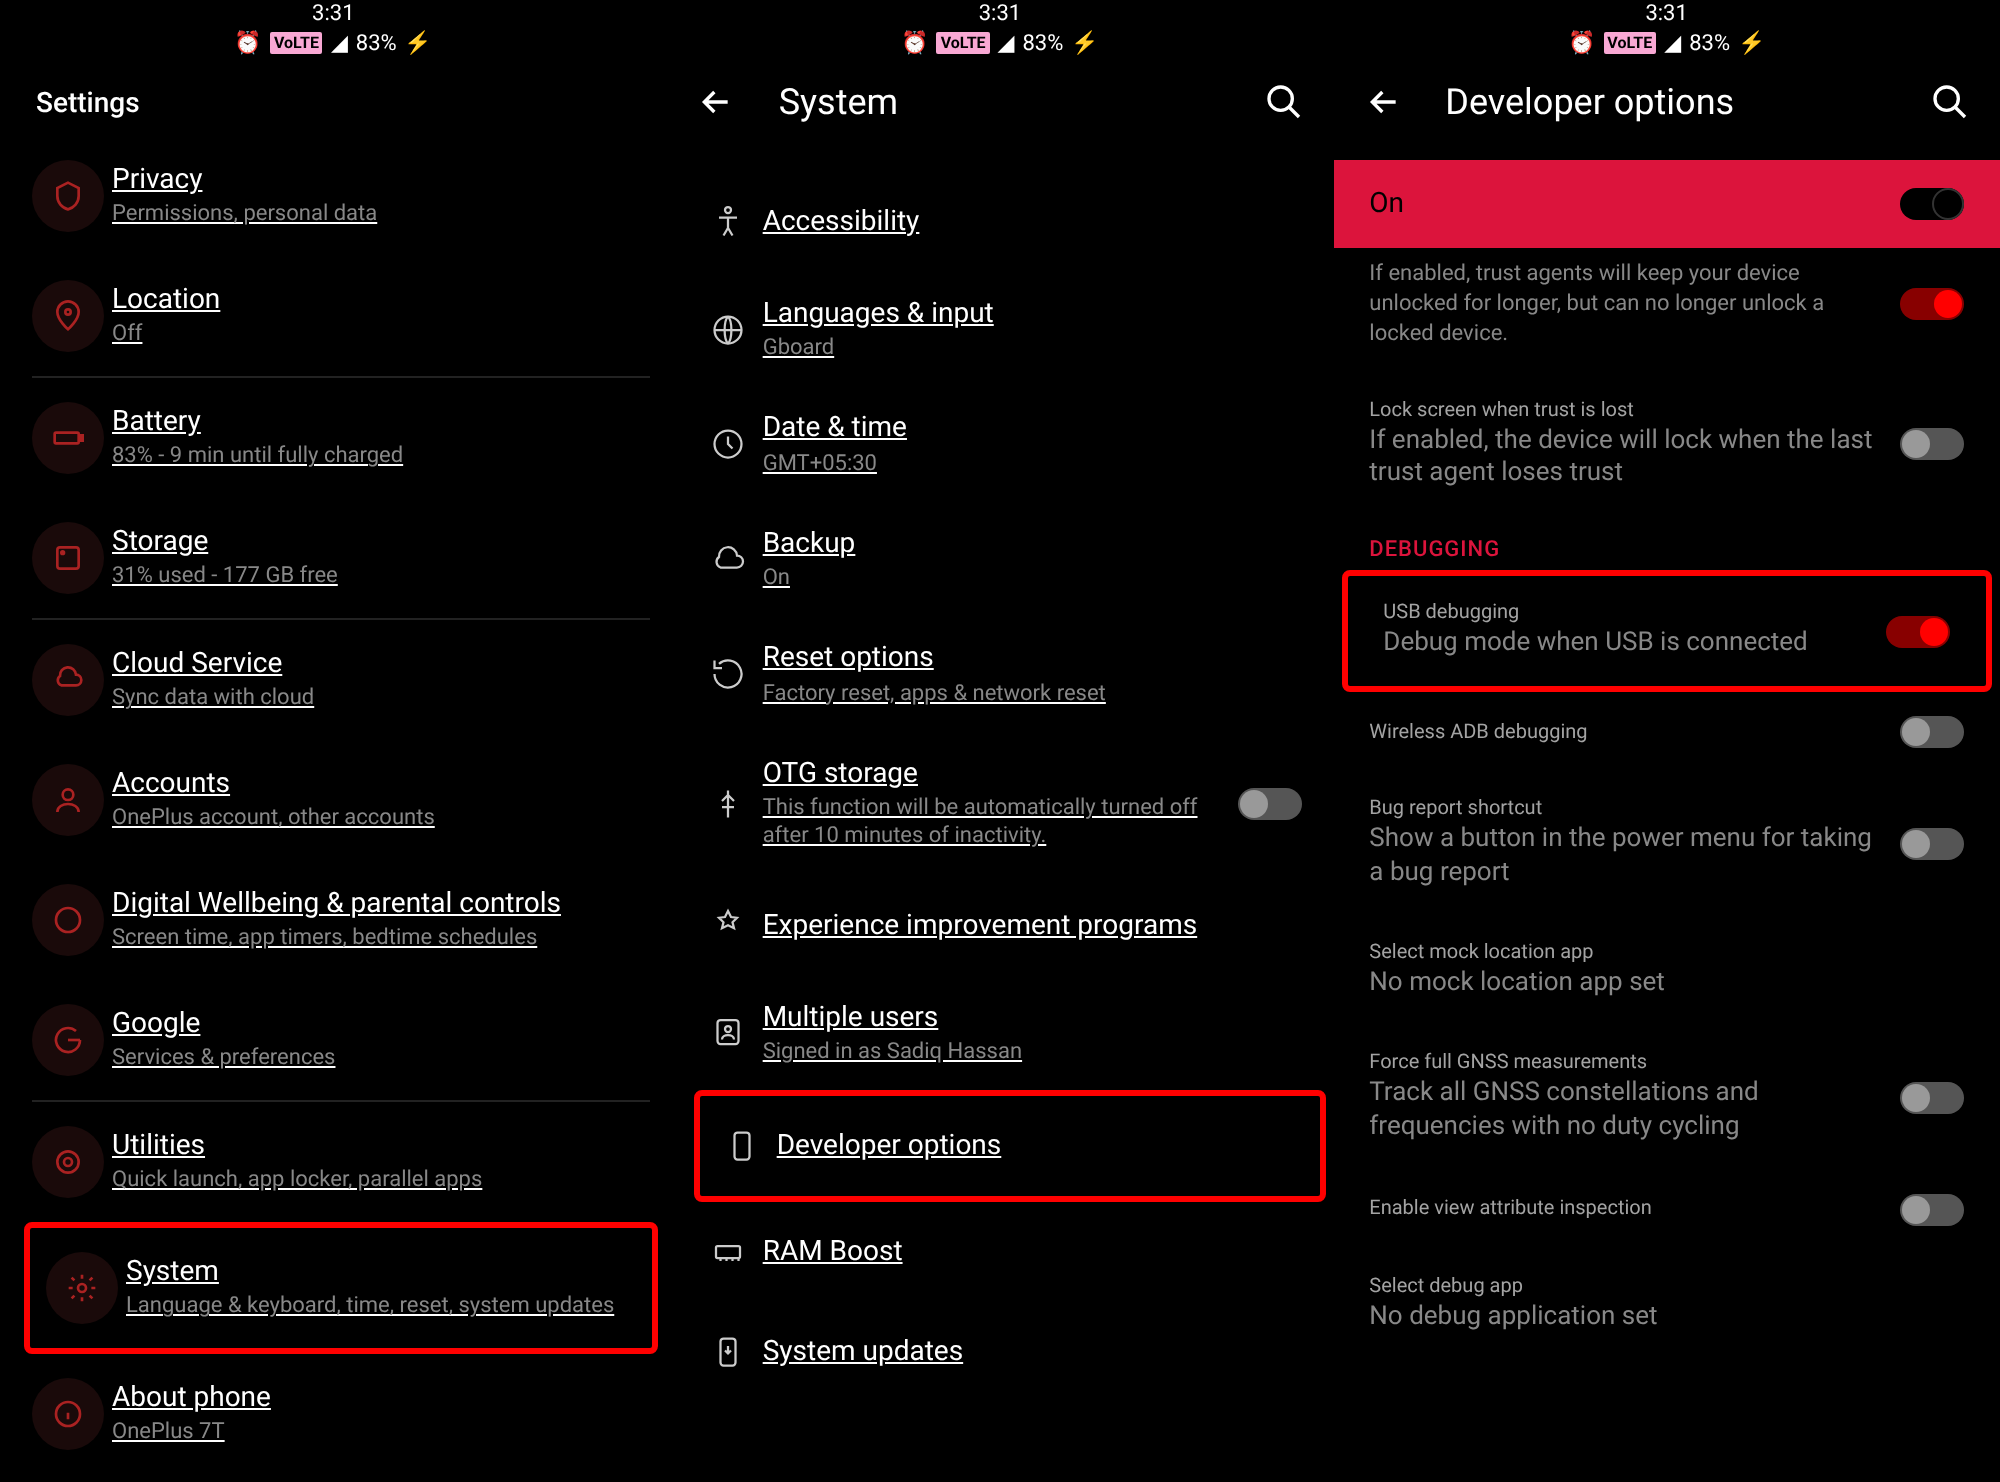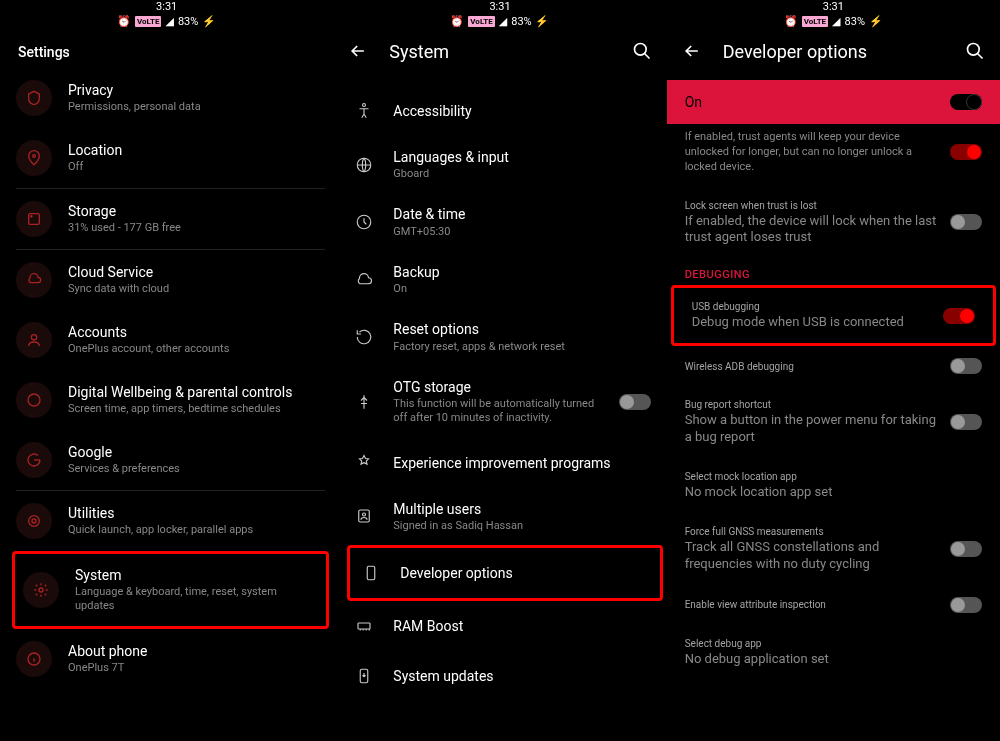--- a/index.html
+++ b/index.html
@@ -46,22 +46,23 @@
   .back-arrow, .search-icon-top {
     width: 22px; height: 22px;
     display: flex; align-items: center; justify-content: center;
     cursor: pointer;
   }
   .settings-list { padding: 0 0 0 8px; }
   .setting-item {
     display: flex;
     align-items: center;
     padding: 12px 16px 12px 8px;
-    gap: 16px;
+    gap: 4px;
     cursor: pointer;
+    text-decoration: underline;
   }
   .setting-icon-wrap {
     width: 36px; height: 36px;
     border-radius: 50%;
     background: #1a0a0a;
     display: flex;
     align-items: center;
     justify-content: center;
     flex-shrink: 0;
   }
@@ -179,20 +180,32 @@
           </svg>
       </div>
       <div class="setting-text">
         <div class="setting-title">Location</div>
         <div class="setting-subtitle">Off</div>
       </div>
     </div>
 
     <div class="divider"></div>
 
+    <div class="setting-item">
+      <div class="setting-icon-wrap">
+        <svg width="16" height="16" viewBox="0 0 24 24" fill="none" stroke="#aa2222" stroke-width="2">
+            <rect x="2" y="8" width="18" height="8" rx="1"></rect>
+            <rect x="21" y="10" width="2" height="4"></rect>
+          </svg>
+      </div>
+      <div class="setting-text">
+        <div class="setting-title">Battery</div>
+        <div class="setting-subtitle">83% - 9 min until fully charged</div>
+      </div>
+    </div>
 
     <div class="setting-item">
       <div class="setting-icon-wrap">
         <svg width="16" height="16" viewBox="0 0 24 24" fill="none" stroke="#aa2222" stroke-width="2">
             <rect x="4" y="4" width="16" height="16" rx="2"></rect>
             <circle cx="8" cy="8" r="1" fill="#aa2222"></circle>
           </svg>
       </div>
       <div class="setting-text">
         <div class="setting-title">Storage</div>

